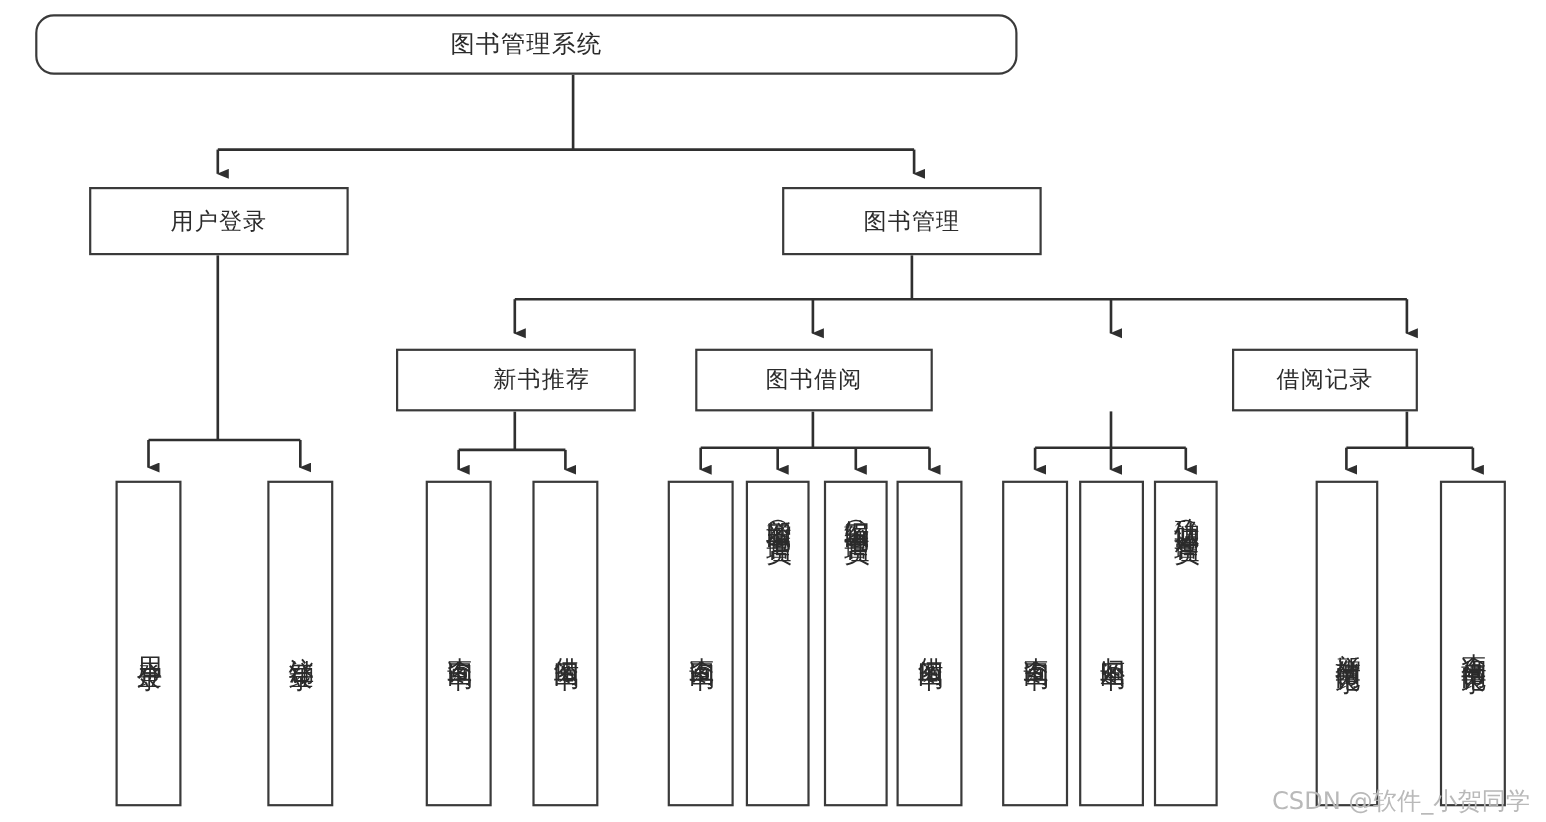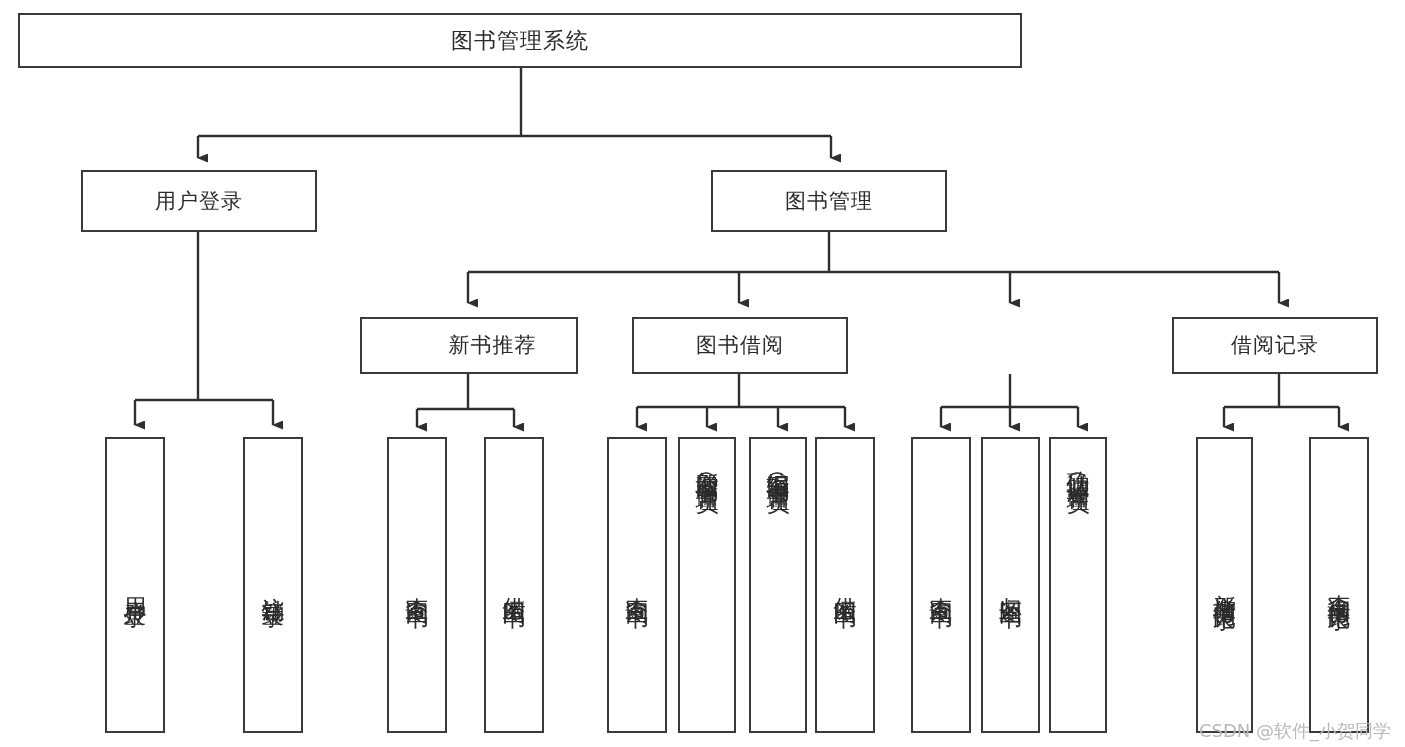--- a/index.html
+++ b/index.html
@@ -60,21 +60,21 @@
   .leaf {
     align-items: flex-start;
     justify-content: center;
     padding-top: 14px;
   }
   .leaf.center { align-items: center; padding-top: 0; }
   .watermark {
     position: absolute;
     right: 14px;
     bottom: 4px;
-    font-size: 18px;
+    font-size: 22px;
     color: #b9b9b9;
     white-space: nowrap;
     font-family: "DejaVu Sans", "Liberation Sans", sans-serif;
     margin-top: 16px;
   }
 </style>
 </head>
 <body>
 
 <div id="canvas">
@@ -125,38 +125,38 @@
       <path d="M1010,407 L1010,427" marker-end="url(#arrow)"></path>
       <path d="M1078,407 L1078,427" marker-end="url(#arrow)"></path>
 
       <path d="M1279,374 L1279,407"></path>
       <path d="M1224,407 L1339,407"></path>
       <path d="M1224,407 L1224,427" marker-end="url(#arrow)"></path>
       <path d="M1339,407 L1339,427" marker-end="url(#arrow)"></path>
     </g>
   </svg>
 
-  <div class="node h-node root" style="left:18px; top:13px; width:1004px; height:55px;">
+  <div class="node h-node root" style="left:32px; top:13px; width:893px; height:55px;border-radius:17px;">
     <span class="node-label">图书管理系统</span>
   </div>
 
   <div class="node h-node" style="left:81px; top:170px; width:236px; height:62px;">
     <span class="node-label">用户登录</span>
   </div>
   <div class="node h-node" style="left:711px; top:170px; width:236px; height:62px;">
     <span class="node-label">图书管理</span>
   </div>
 
   <div class="node h-node" style="left:360px; top:317px; width:218px; height:57px;padding-left:47px;">
     <span class="node-label">新书推荐</span>
   </div>
   <div class="node h-node" style="left:632px; top:317px; width:216px; height:57px;">
     <span class="node-label">图书借阅</span>
   </div>
-  <div class="node h-node" style="left:1172px; top:317px; width:206px; height:57px;">
+  <div class="node h-node" style="left:1120px; top:317px; width:169px; height:57px;">
     <span class="node-label">借阅记录</span>
   </div>
 
   <div class="node leaf center" style="left:105px; top:437px; width:60px; height:296px;">
     <span class="node-label">用户登录</span>
   </div>
   <div class="node leaf center" style="left:243px; top:437px; width:60px; height:296px;">
     <span class="node-label">注销登录</span>
   </div>
 

